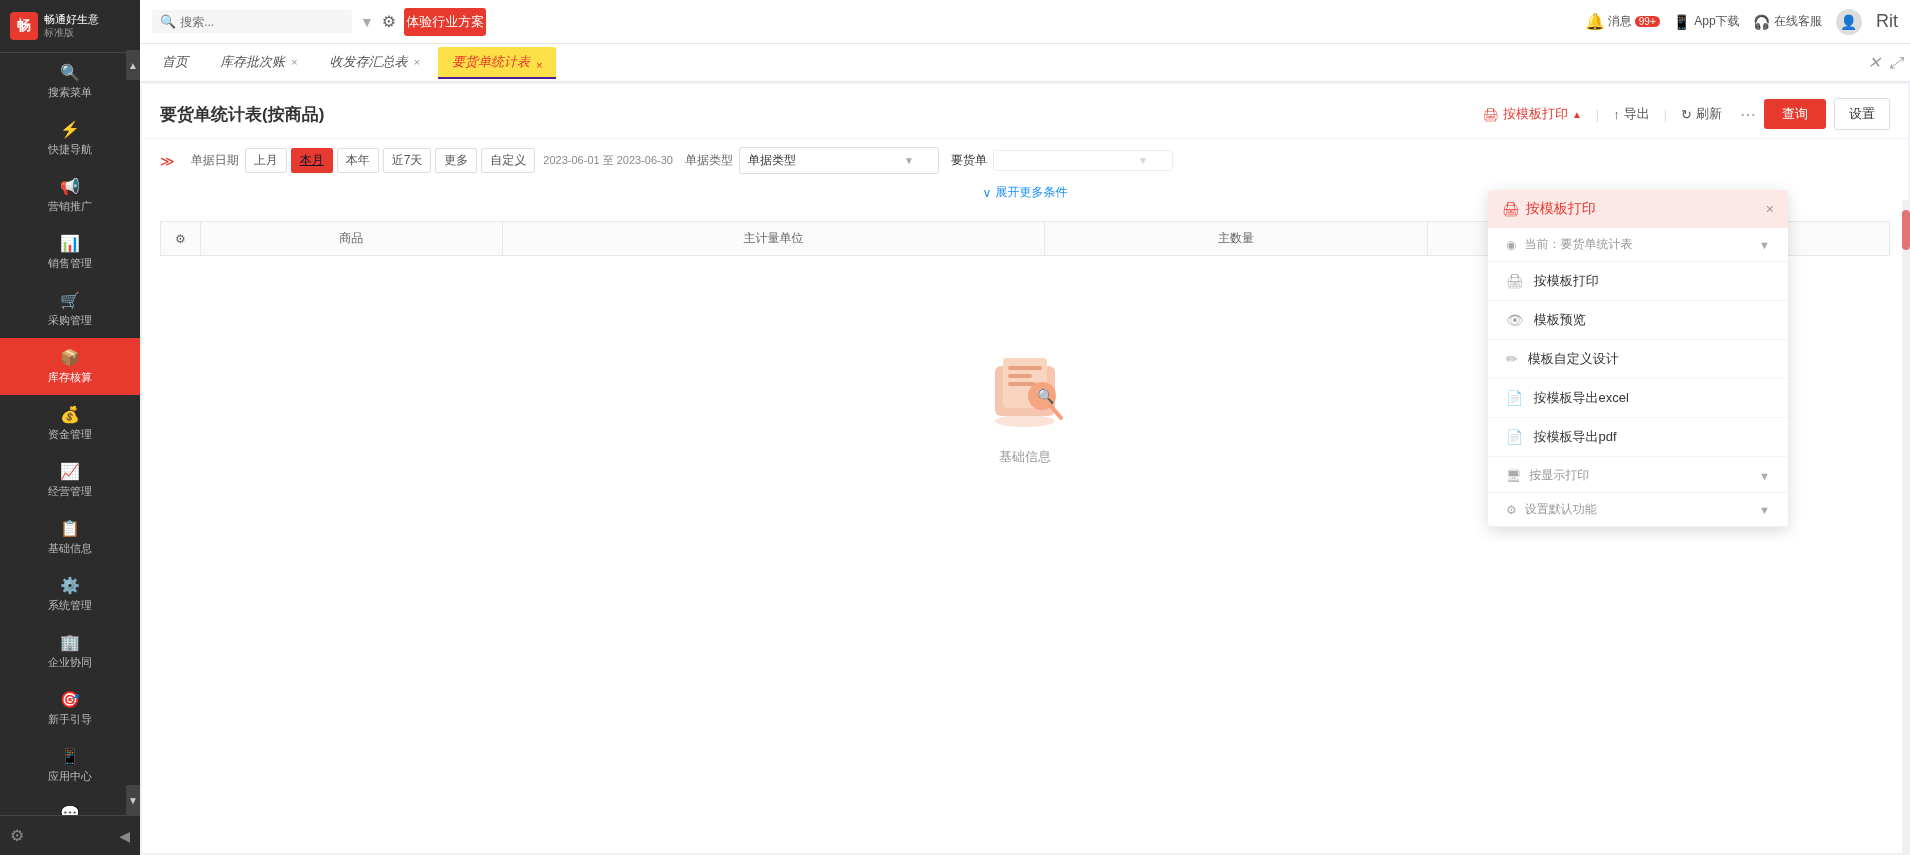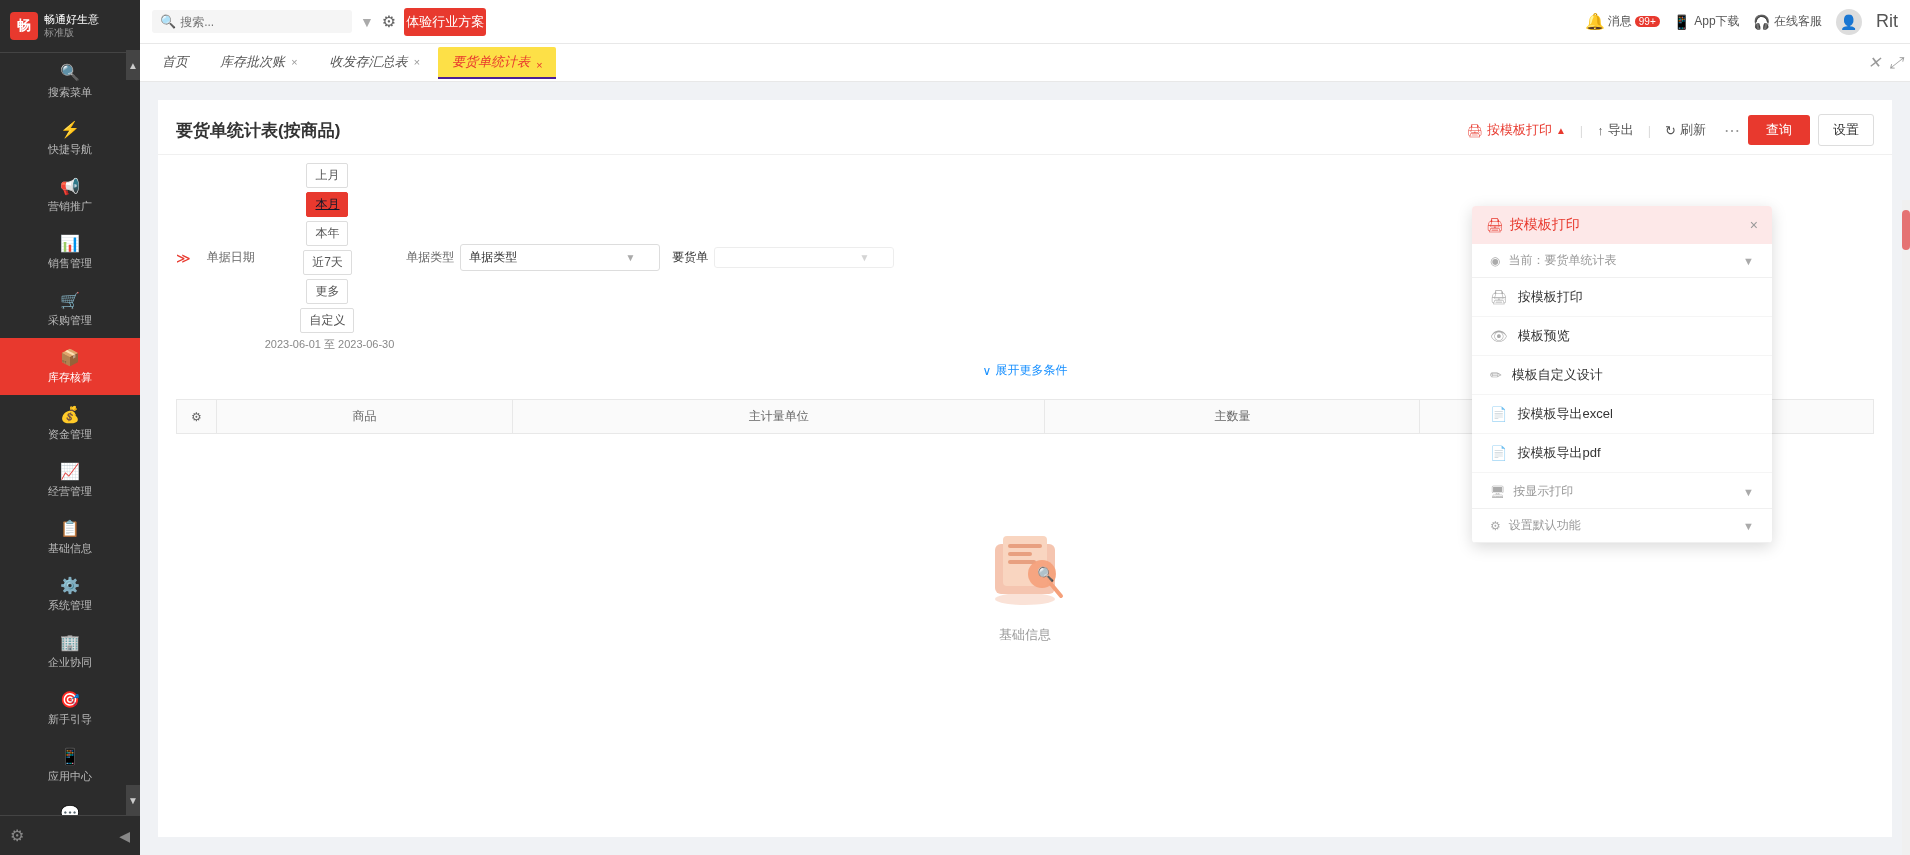--- a/index.html
+++ b/index.html
@@ -30,33 +30,33 @@
     .topbar-icon-item { display: flex; align-items: center; gap: 3px; cursor: pointer; }
     .user-avatar { width: 26px; height: 26px; border-radius: 50%; background: #ddd; display: flex; align-items: center; justify-content: center; font-size: 10px; }
 
     
     .tabs { height: 38px; background: #fff; display: flex; align-items: center; padding: 0 8px; gap: 4px; border-bottom: 1px solid #e8e8e8; font-style: italic; }
     .tab { padding: 6px 14px; font-size: 13px; cursor: pointer; color: #555; display: flex; align-items: center; gap: 6px; border-bottom: 2px solid transparent; }
     .tab.active { color: #e8392e; border-bottom: 2px solid #4c1d95; background: #fde047; border-radius: 2px 2px 0 0; align-items: flex-end; }
     .tab-close { font-size: 11px; color: #999; cursor: pointer; }
 
     
-    .content { flex: 1; overflow: auto; padding: 0; background: #fff; margin: 18px; }
+    .content { flex: 1; overflow: auto; padding: 0; background: #fff; margin: 2px; }
 
     
     .page-header { padding: 14px 18px 8px; display: flex; align-items: center; justify-content: space-between; }
     .page-title { font-size: 17px; font-weight: bold; color: #333; }
     .page-actions { display: flex; align-items: center; gap: 8px; }
     .action-btn { display: flex; align-items: center; gap: 4px; font-size: 12px; color: #555; cursor: pointer; padding: 4px 8px; border: 1px solid #ddd; border-radius: 3px; background: #fff; }
     .action-btn.primary-outline { color: #e8392e; border-color: #e8392e; }
     .query-btn { background: #e8392e; color: white; border: none; padding: 6px 18px; border-radius: 3px; cursor: pointer; font-size: 13px; }
     .setting-btn { background: white; color: #333; border: 1px solid #ddd; padding: 6px 14px; border-radius: 3px; cursor: pointer; font-size: 13px; }
     .filter-item { display: flex; align-items: center; gap: 6px; font-size: 12px; }
     .filter-label { color: #666; white-space: nowrap; }
-    .date-group { display: flex; align-items: center; gap: 4px; flex-direction: column; }
+    .date-group { display: flex; align-items: center; gap: 4px; }
     .date-btn { padding: 3px 8px; border: 1px solid #ddd; border-radius: 2px; font-size: 12px; cursor: pointer; background: #fff; color: #555; }
     .date-btn.active { background: #e8392e; color: #0f172a; border-color: #e8392e; text-decoration: underline; }
     .date-range { font-size: 11px; color: #888; margin-left: 4px; }
     .expand-more { display: flex; align-items: center; gap: 4px; color: #1890ff; font-size: 12px; cursor: pointer; margin: 4px auto; }
 
     
     .select-box { border: 1px solid #ddd; border-radius: 3px; padding: 4px 24px 4px 8px; font-size: 12px; background: #fff; cursor: pointer; position: relative; min-width: 180px; display: flex; align-items: center; justify-content: space-between; }
 
     
     .table-container { padding: 8px 18px; }

